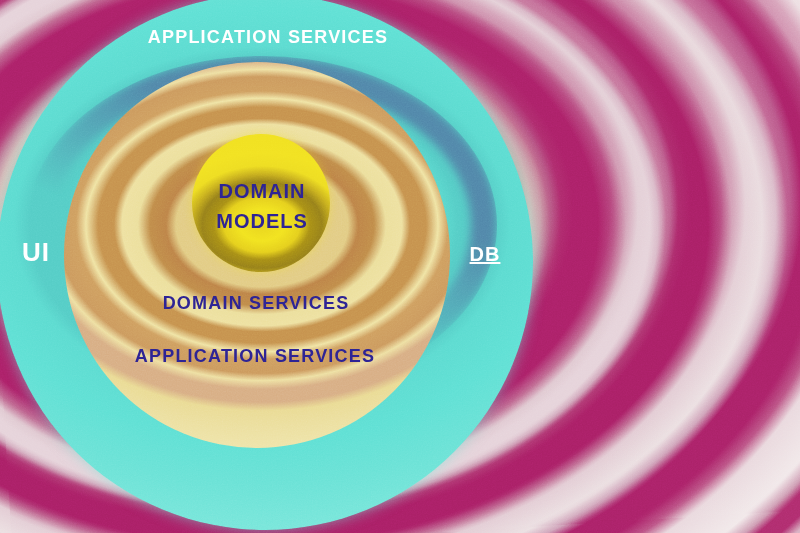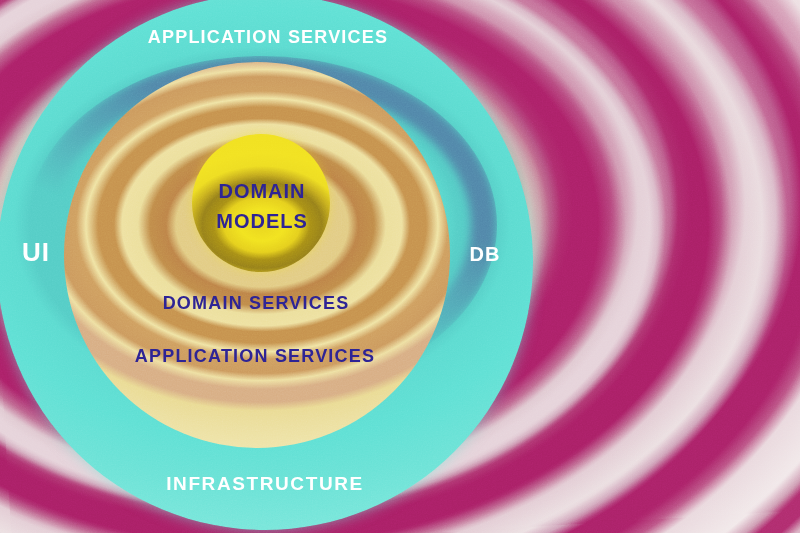--- a/index.html
+++ b/index.html
@@ -100,21 +100,21 @@
   .lbl {
     position:absolute; transform:translate(-50%,-50%);
     font-weight:700; white-space:nowrap; letter-spacing:1.2px;
     font-size:18px; line-height:1.2; text-align:center;
   }
   .lbl-white { color:#ffffff; }
   .lbl-navy  { color:#2e2495; }
 
   .lbl-top    { left:268px; top:38px; }
   .lbl-ui     { left:36px;  top:253px; font-size:26px; letter-spacing:1px; }
-  .lbl-db     { left:485px; top:254px; font-size:20px; letter-spacing:1px; }
+  .lbl-db     { left:485px; top:254px; font-size:20px; letter-spacing:1px;text-decoration:underline; }
   .lbl-infra  { left:265px; top:484px; font-size:19px; letter-spacing:1.6px; }
   .lbl-dm     { left:262px; top:206px; font-size:20px; letter-spacing:1px;
                 line-height:30px; white-space:pre-line; }
   .lbl-ds     { left:256px; top:304px; }
   .lbl-as     { left:255px; top:357px; }
 </style>
 </head>
 <body>
 
 <div class="stage">
@@ -146,15 +146,14 @@
 
   <div class="lbl lbl-white lbl-db">DB</div>
 
   <div class="lbl lbl-navy lbl-dm">DOMAIN
 MODELS</div>
 
   <div class="lbl lbl-navy lbl-ds">DOMAIN SERVICES</div>
 
   <div class="lbl lbl-navy lbl-as">APPLICATION SERVICES</div>
 
-  <div class="lbl lbl-white lbl-infra">INFRASTRUCTURE</div>
 
 </div>
 
 </body></html>

